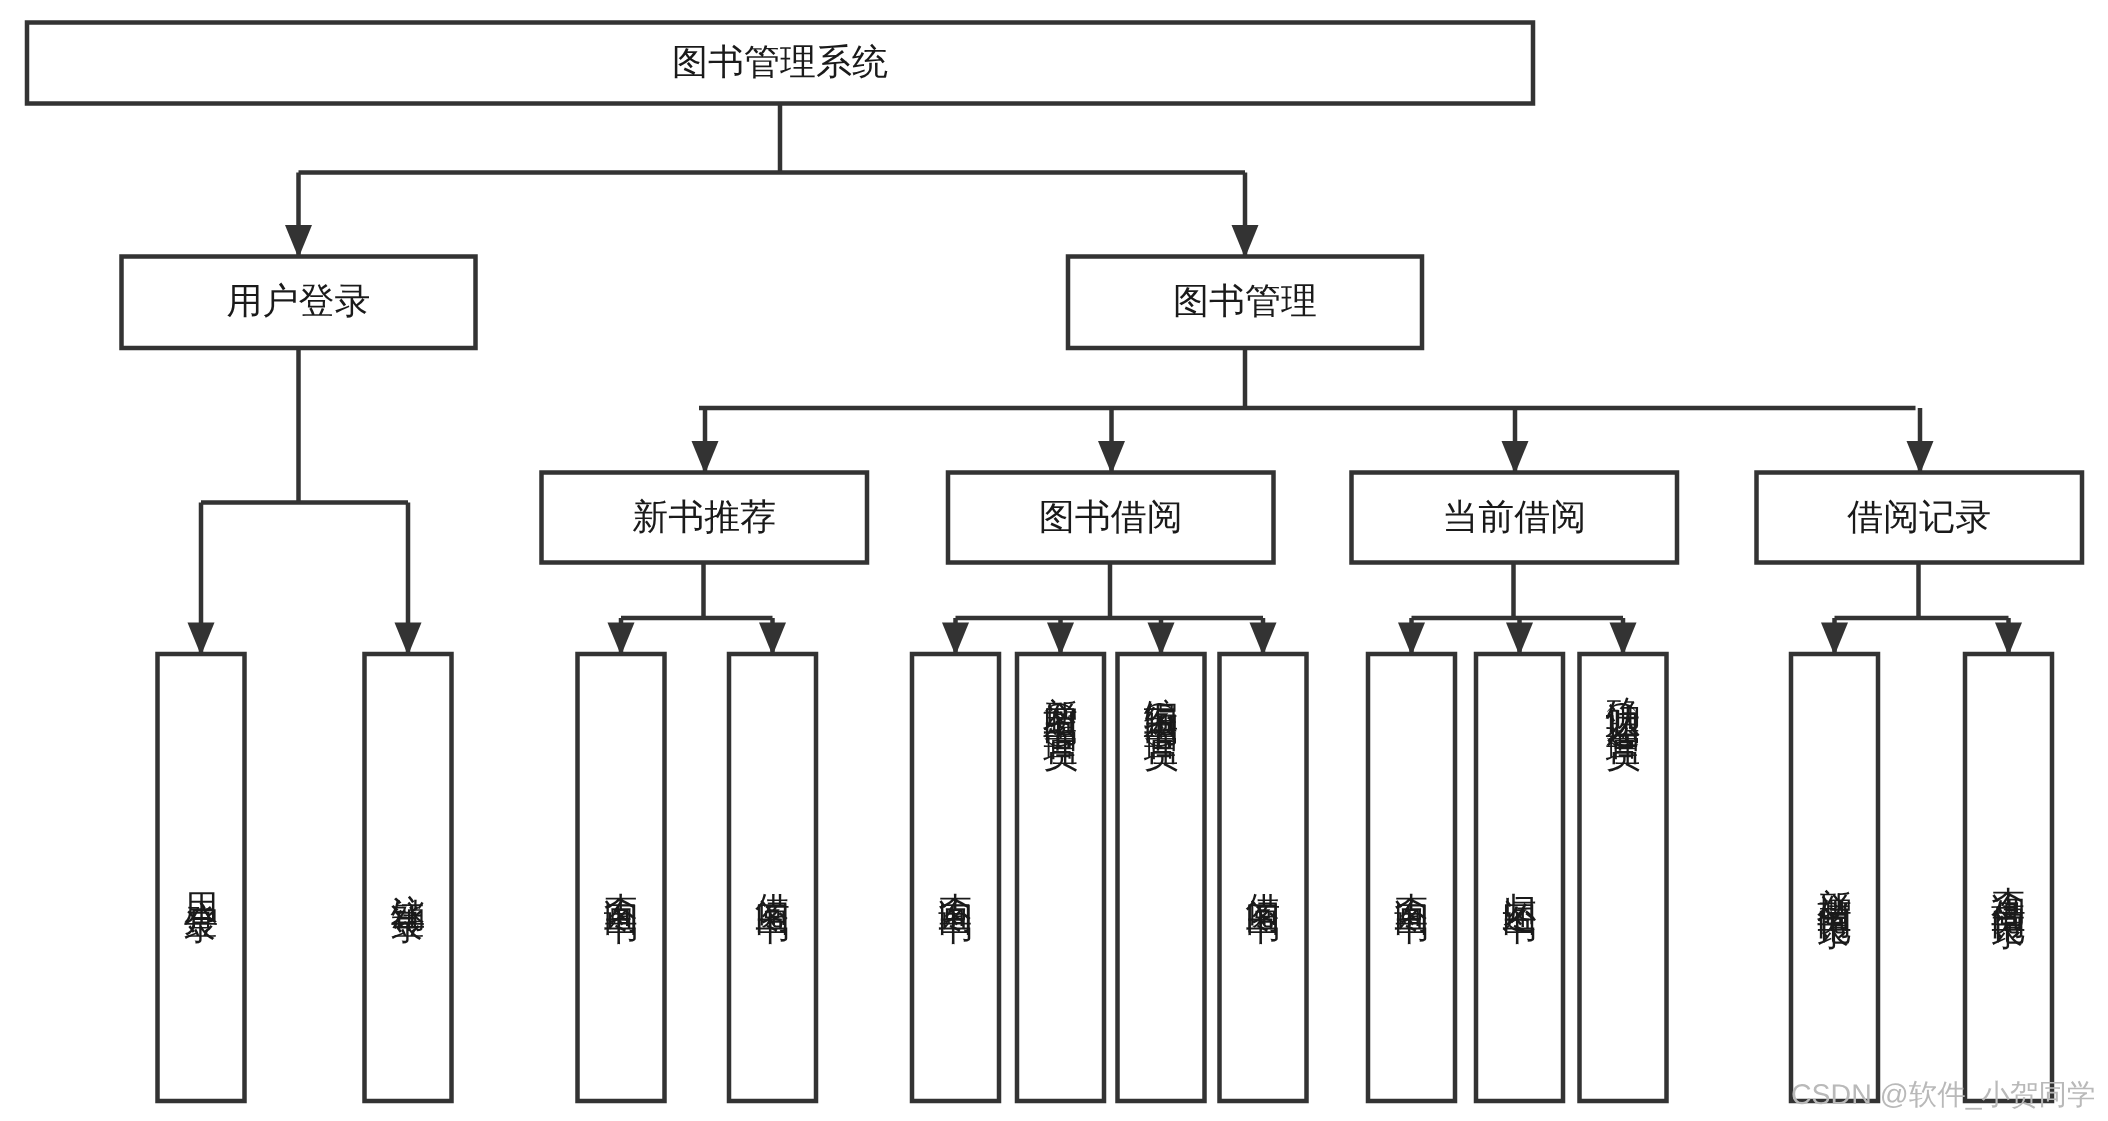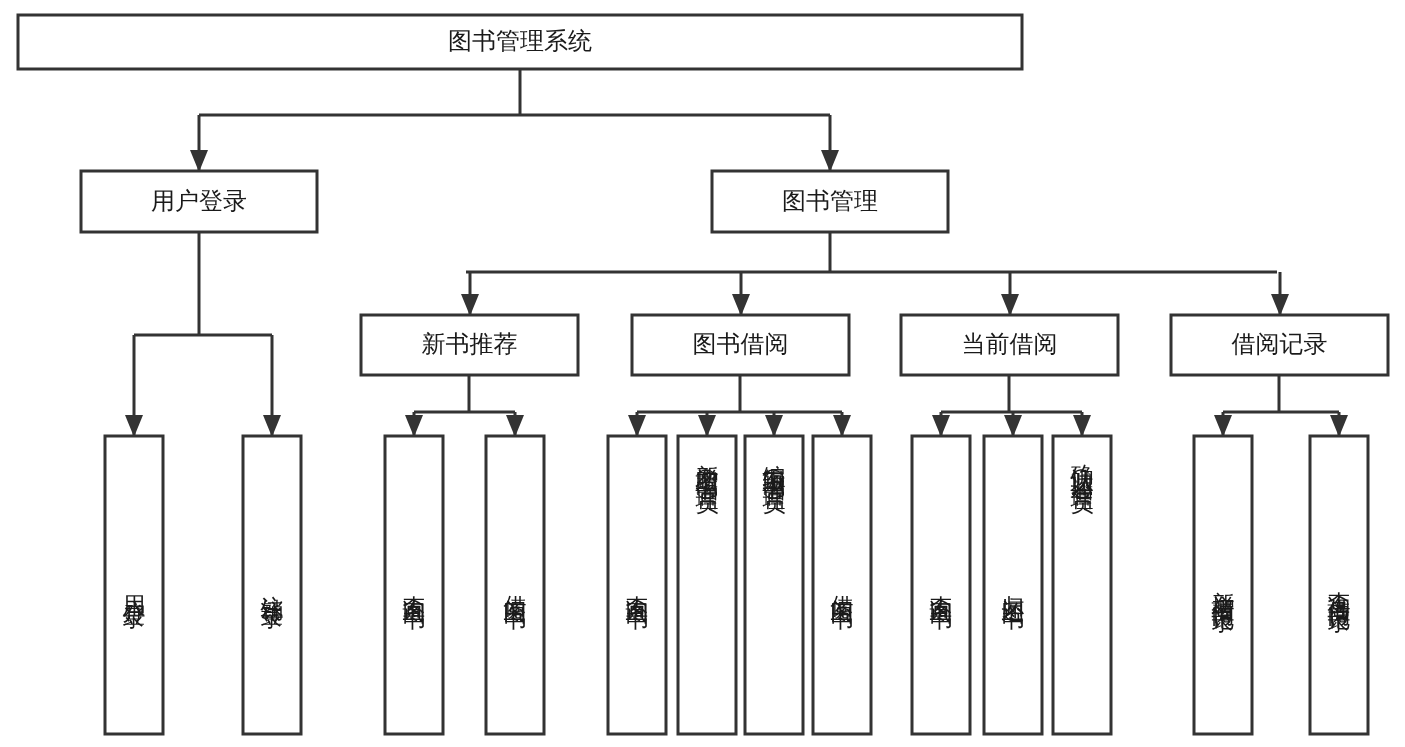--- a/index.html
+++ b/index.html
@@ -214,14 +214,15 @@
       <div class="leaf-label" style="left: 678px; width: 58px; top: 446px; height: 284px; justify-content: flex-start; display: flex; align-items: center;">新增图书（管理员）</div>
       <div class="leaf-label" style="left: 745px; width: 58px; top: 446px; height: 284px; justify-content: flex-start; display: flex; align-items: center;">编辑图书（管理员）</div>
       <div class="leaf-label" style="left: 813px; width: 58px; top: 436px; height: 298px; display: flex; align-items: center; justify-content: center;">借阅图书</div>
       <div class="leaf-label" style="left: 912px; width: 58px; top: 436px; height: 298px; display: flex; align-items: center; justify-content: center;">查询图书</div>
       <div class="leaf-label" style="left: 984px; width: 58px; top: 436px; height: 298px; display: flex; align-items: center; justify-content: center;">归还图书</div>
       <div class="leaf-label" style="left: 1053px; width: 58px; top: 446px; height: 284px; justify-content: flex-start; display: flex; align-items: center;">确认归还（管理员）</div>
       <div class="leaf-label" style="left: 1194px; width: 58px; top: 436px; height: 298px; display: flex; align-items: center; justify-content: center;">新增借阅记录</div>
       <div class="leaf-label" style="left: 1310px; width: 58px; top: 436px; height: 298px; display: flex; align-items: center; justify-content: center;">查询借阅记录</div>
     </div>
 
+  <div class="watermark">CSDN @软件_小贺同学</div>
 
 </div>
 
 </body></html>

